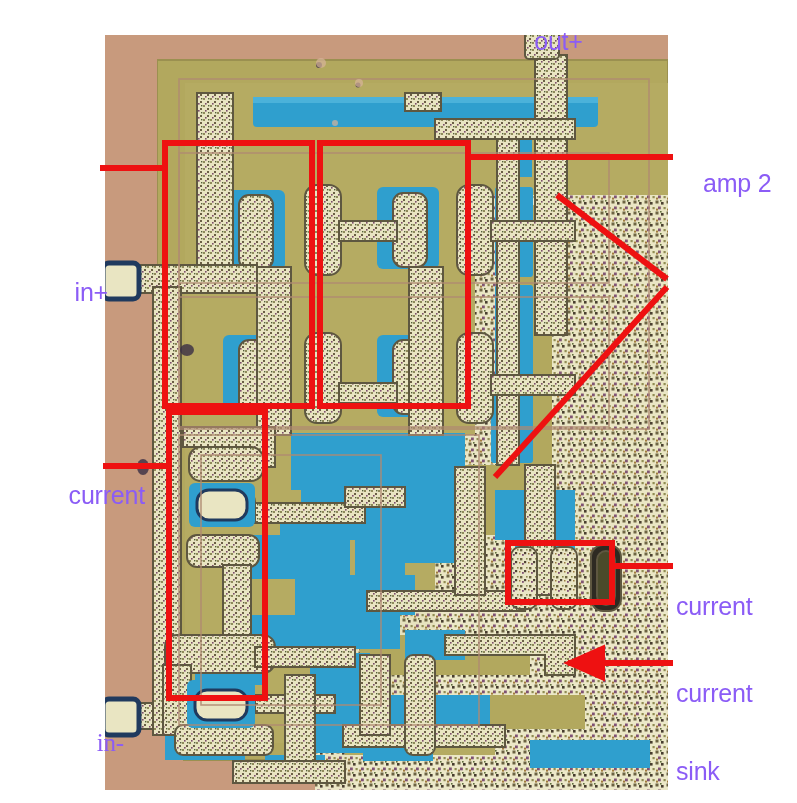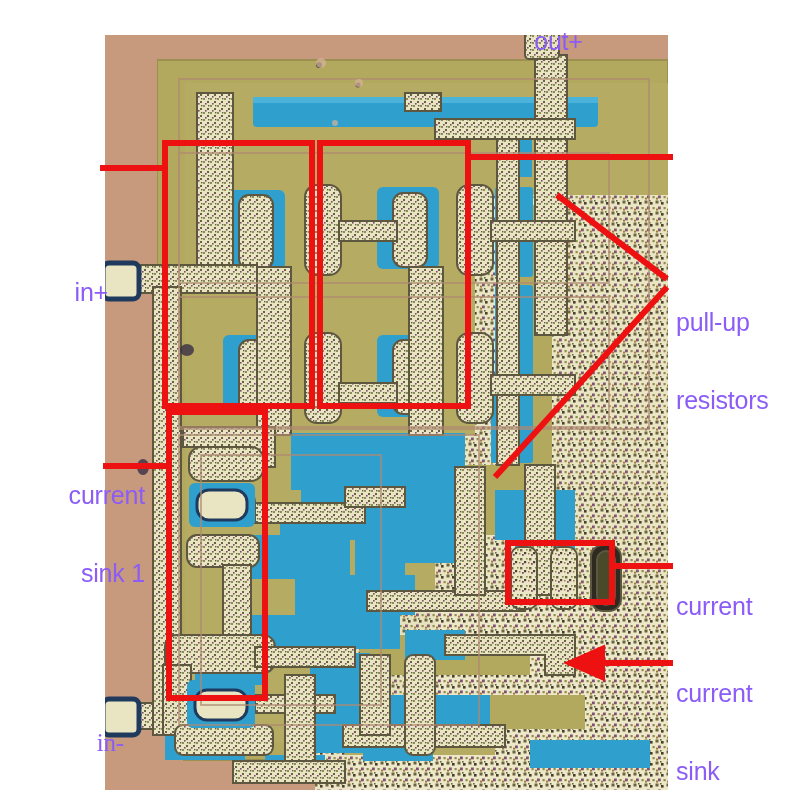--- a/index.html
+++ b/index.html
@@ -277,29 +277,27 @@
   </div>
 
   <div class="label leftal lbl-inm">
     <span>in-</span>
   </div>
 
   <div class="label center lbl-outp">
     <span>out+</span>
   </div>
 
-
-  <div class="label right lbl-pullup">
-    <div>pull-up</div>
-    <div>resistors</div>
-  </div>
+  <div class="label right lbl-amp2">
+    <span>amp 2</span>
+  </div>
+
 
   <div class="label leftal" style="left:10px; top:430px; width:135px;">
     <div>current</div>
-    <div>sink 1</div>
   </div>
 
   <div class="label right lbl-cs2">
     <div>current</div>
   </div>
 
   <div class="label right lbl-csr">
     <div>current</div>
     <div>sink</div>
     

